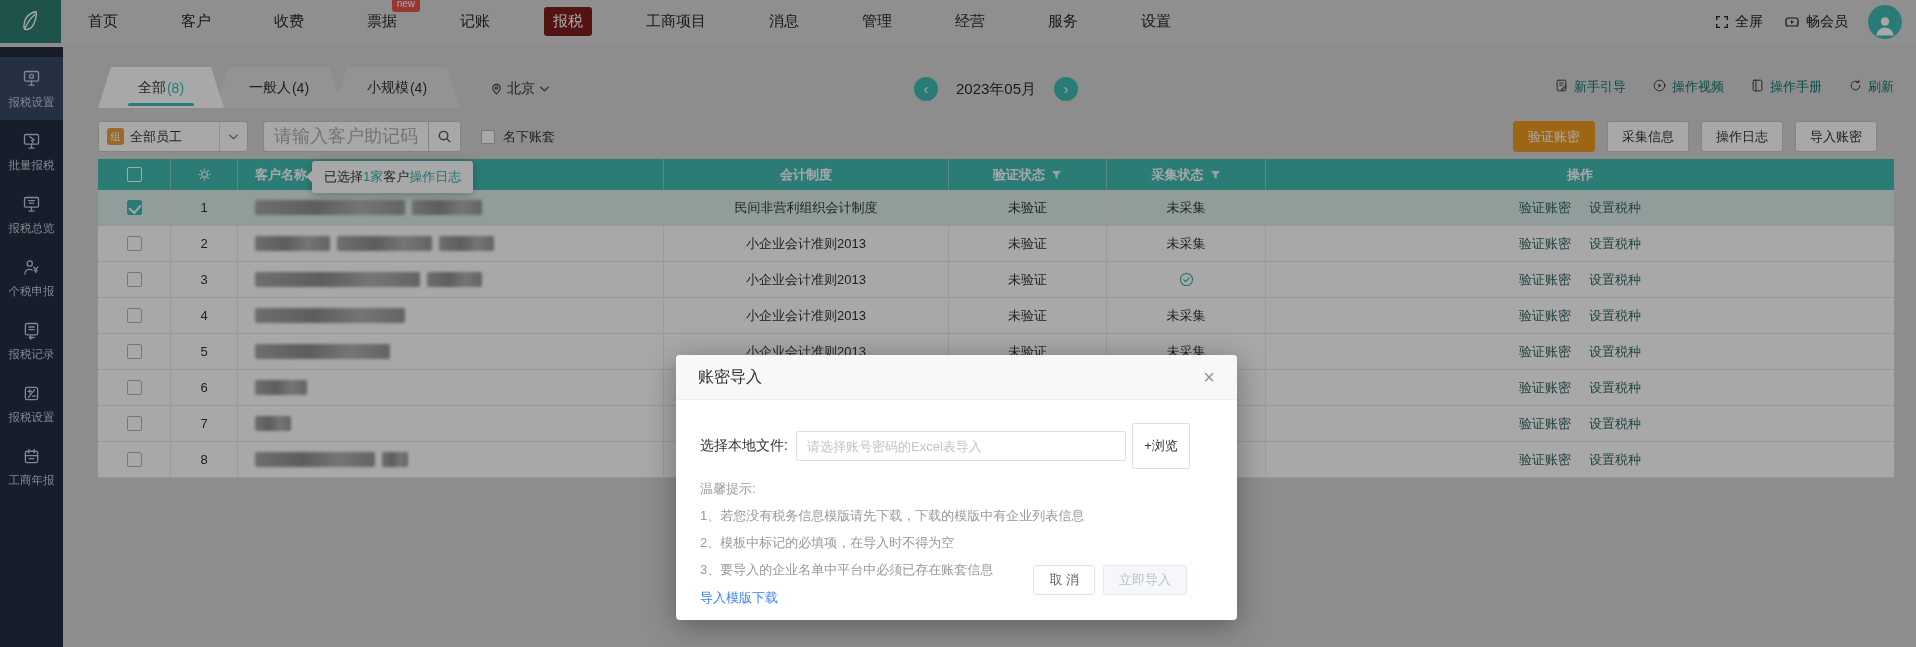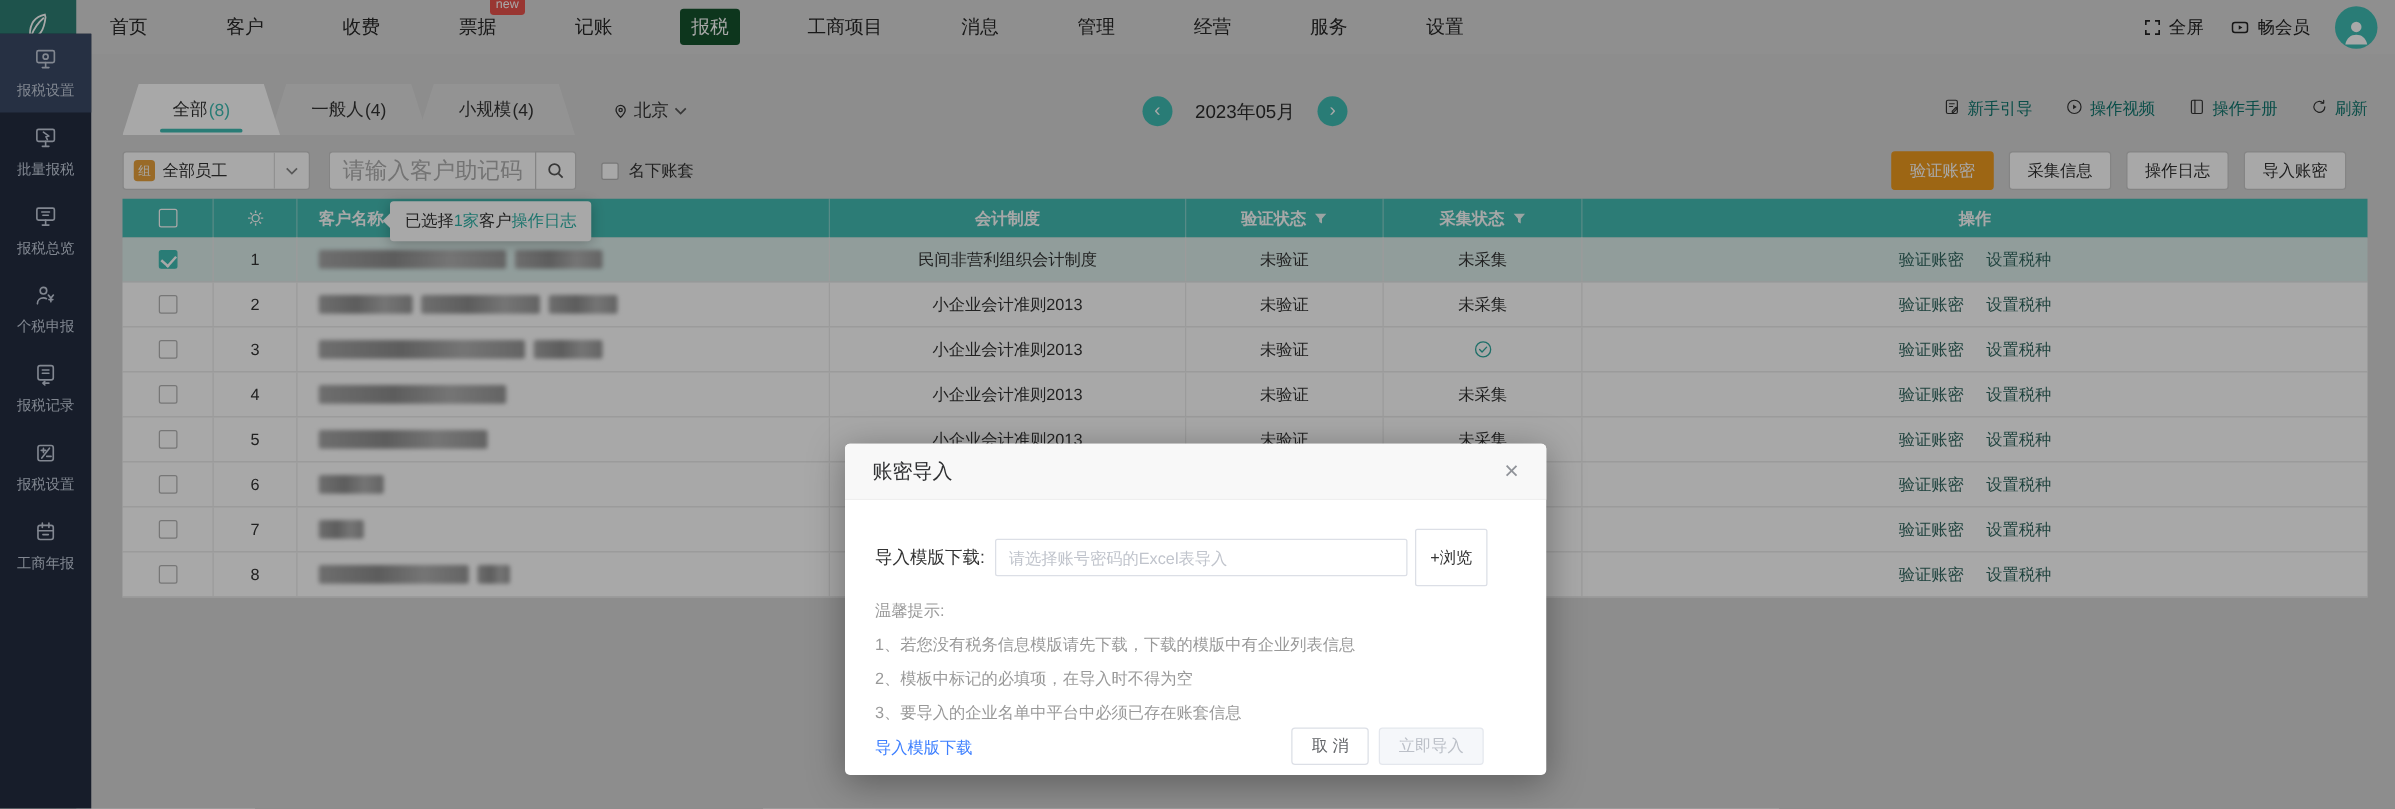--- a/index.html
+++ b/index.html
@@ -5,28 +5,28 @@
   *{margin:0;padding:0;box-sizing:border-box}
   html,body{background:#555}
   #app{position:relative;width:1916px;height:647px;overflow:hidden;background:#d6d6d6;
        font-family:"Liberation Sans","DejaVu Sans",sans-serif;}
 
   
   .navbar{position:absolute;top:0;left:0;width:1916px;height:43px;background:#dadada;display:flex;align-items:center;z-index:10}
   .logo{width:61px;height:43px;background:#2e7e74;display:flex;align-items:center;justify-content:center;cursor:pointer;flex:none}
   .menu{display:flex;align-items:center;gap:45px;margin-left:18px}
   .nav-item{font-size:15px;color:#262626;cursor:pointer;position:relative;padding:5px 9px;border-radius:3px;white-space:nowrap}
-  .nav-item.active{background:#14532d;color:#fff}
+  .nav-item.active{background:#7f1d1d;color:#fff}
   .nav-badge{position:absolute;top:-10px;right:-14px;background:#e8524c;color:#fff;font-size:10px;line-height:1;padding:2px 5px 3px;border-radius:3px}
   .nav-right{margin-left:auto;display:flex;align-items:center;gap:20px;margin-right:14px;font-size:14px;color:#222}
   .nav-tool{display:flex;align-items:center;gap:5px;cursor:pointer}
   .avatar{width:34px;height:34px;border-radius:50%;background:#3fbdb3;display:flex;align-items:flex-end;justify-content:center;overflow:hidden;cursor:pointer}
 
   
-  .sidebar{position:absolute;top:27px;left:0;width:73px;bottom:0;background:#232d40;z-index:10;padding-top:0}
+  .sidebar{position:absolute;top:47px;left:0;width:63px;bottom:0;background:#232d40;z-index:10;padding-top:10px}
   .side-item{height:63px;display:flex;flex-direction:column;align-items:center;justify-content:center;gap:4px;color:#c5cddc;font-size:11.5px;cursor:pointer;white-space:nowrap}
   .side-item.active{background:#3a4a66}
   .side-item svg{width:21px;height:21px}
 
   
   .content{position:absolute;left:61px;top:43px;right:0;bottom:0;background:#d6d6d6}
 
   
   .tabbar{position:absolute;left:37px;right:22px;top:24px;height:41px}
   .tabs{position:absolute;left:0;bottom:0;display:flex}
@@ -94,21 +94,21 @@
   .m-head{height:45px;display:flex;align-items:center;padding:0 22px;background:#f8f8f8;border-bottom:1px solid #efefef;border-radius:4px 4px 0 0}
   .m-title{font-size:16px;color:#303133}
   .m-close{margin-left:auto;font-size:20px;color:#909399;cursor:pointer;line-height:1}
   .m-filerow{position:absolute;left:24px;top:68px;display:flex;align-items:center}
   .m-label{font-size:14px;color:#333;width:96px;flex:none}
   .m-input{width:330px;height:30px;border:1px solid #dcdfe6;border-radius:2px;padding:0 10px;font-size:13px;color:#333;outline:none}
   .m-input::placeholder{color:#c0c4cc}
   .m-browse{margin-left:6px;width:58px;height:46px;border:1px solid #dcdfe6;background:#fff;border-radius:2px;font-size:13px;color:#333;cursor:pointer}
   .m-tips{position:absolute;left:24px;top:120px;color:#999;font-size:13px;line-height:27px}
   .m-link{position:absolute;left:24px;bottom:13px;color:#3d7fff;font-size:13px;cursor:pointer}
-  .m-btns{position:absolute;right:50px;bottom:8px;display:flex;gap:8px}
+  .m-btns{position:absolute;right:50px;bottom:25px;display:flex;gap:8px}
   .m-btn{height:30px;padding:0 15px;border:1px solid #dcdfe6;background:#fff;border-radius:3px;font-size:13px;color:#606266;cursor:pointer;white-space:nowrap}
   .m-btn.disabled{background:#f5f7fa;border-color:#e4e7ed;color:#bcc0c8;cursor:not-allowed}
 </style>
 </head>
 <body>
 
 <div id="app">
 
   <header class="navbar">
     <div class="logo">
@@ -496,21 +496,21 @@
   </main>
 
   <div class="overlay"></div>
 
   <div class="modal">
     <div class="m-head">
       <span class="m-title">账密导入</span>
       <span class="m-close">×</span>
     </div>
     <div class="m-filerow">
-      <span class="m-label">导入模版下载:</span>
+      <span class="m-label">选择本地文件:</span>
       <input class="m-input" placeholder="请选择账号密码的Excel表导入" style="">
       <button class="m-browse">+浏览</button>
     </div>
     <div class="m-tips">
       <div>温馨提示:</div>
       <div id="tips-list">
           <div>1、若您没有税务信息模版请先下载，下载的模版中有企业列表信息</div>
           <div>2、模板中标记的必填项，在导入时不得为空</div>
           <div>3、要导入的企业名单中平台中必须已存在账套信息</div>
         </div>

